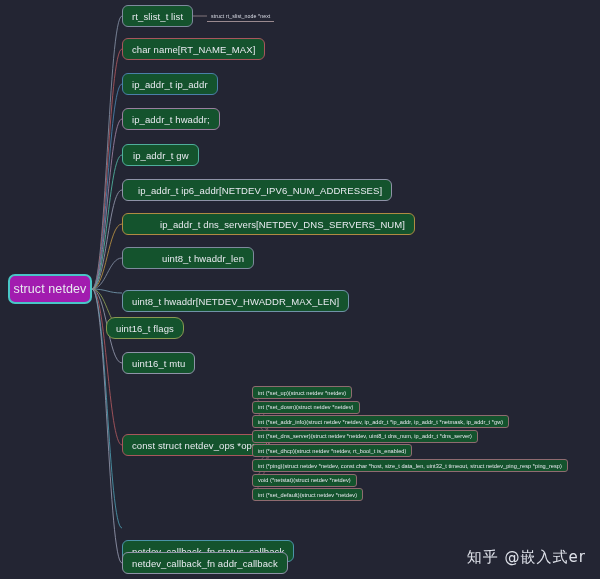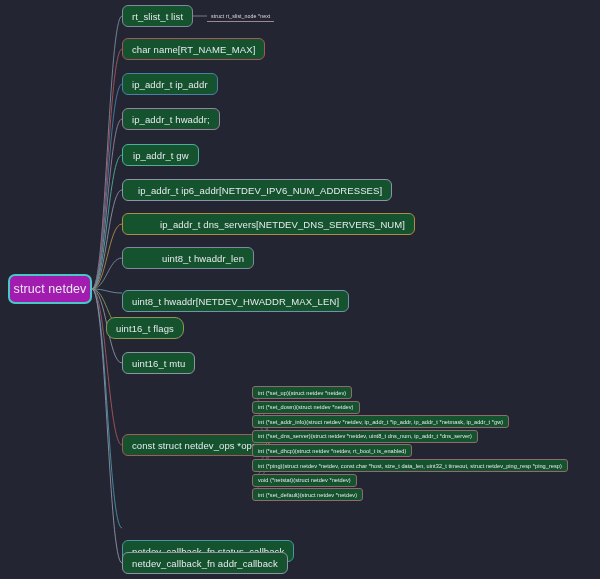--- a/index.html
+++ b/index.html
@@ -177,13 +177,14 @@
         <span>int (*ping)(struct netdev *netdev, const char *host, size_t data_len, uint32_t timeout, struct netdev_ping_resp *ping_resp)</span>
       </div>
       <div class="node leaf" style="left: 252px; top: 473.6px; border-color: rgb(143, 107, 112);">
         <span>void (*netstat)(struct netdev *netdev)</span>
       </div>
       <div class="node leaf" style="left: 252px; top: 488.2px; border-color: rgb(143, 107, 112);">
         <span>int (*set_default)(struct netdev *netdev)</span>
       </div>
     </div>
 
+  <div class="watermark">知乎 @嵌入式er</div>
 </div>
 
 </body></html>

